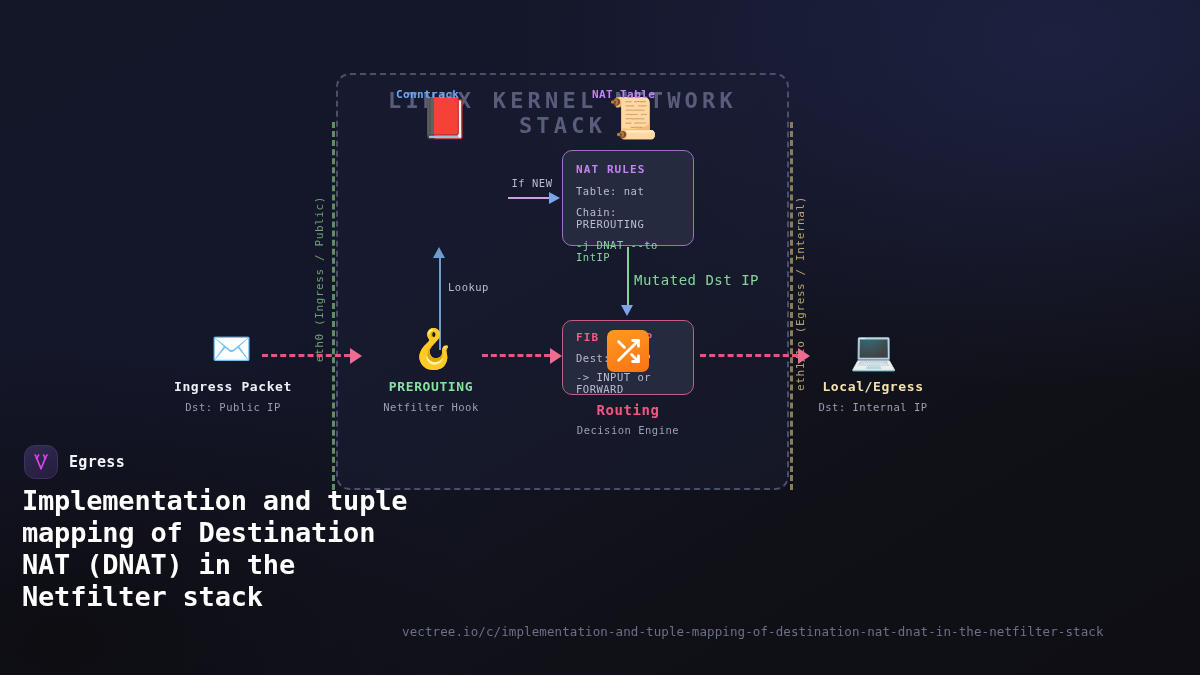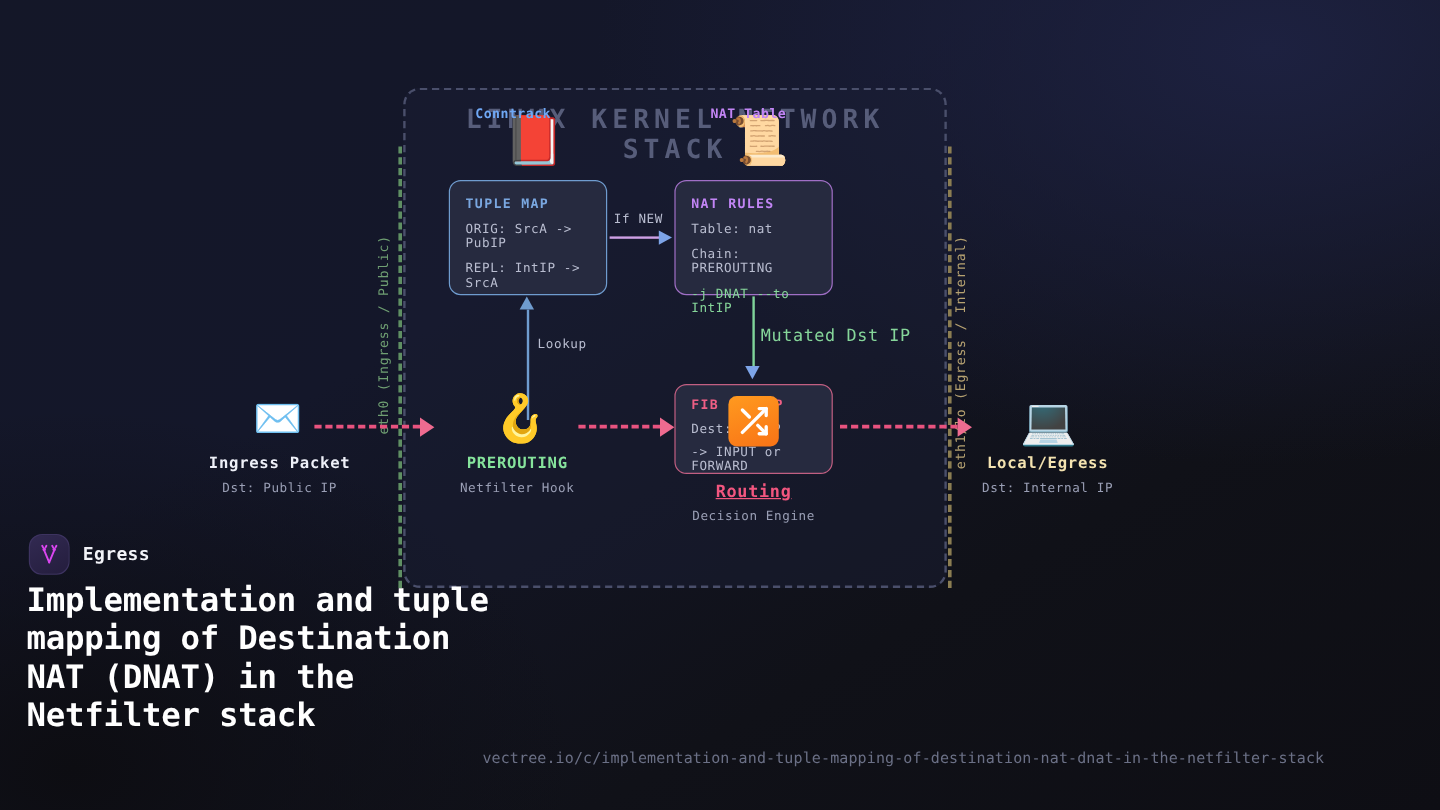--- a/index.html
+++ b/index.html
@@ -73,21 +73,21 @@
   }
 
   
   .node-label{ position:absolute; text-align:center; font-weight:700; font-size:13px; letter-spacing:0.6px; }
   .node-sub{ position:absolute; text-align:center; font-size:10.5px; color:#9a9fb5; letter-spacing:0.5px; }
 
   #ingress-label{ left:133px; top:379px; width:200px; color:#eef0f8; }
   #ingress-sub{ left:133px; top:401px; width:200px; }
   #prerouting-label{ left:331px; top:379px; width:200px; color:#86e39c; }
   #prerouting-sub{ left:331px; top:401px; width:200px; }
-  #routing-label{ left:528px; top:402px; width:200px; color:#f2567f; font-size:14px;text-decoration:underline; }
+  #routing-label{ left:528px; top:402px; width:200px; color:#f2567f; font-size:14px; }
   #routing-sub{ left:528px; top:424px; width:200px; }
   #egress-label{ left:773px; top:379px; width:200px; color:#f4e3b0; }
   #egress-sub{ left:773px; top:401px; width:200px; }
 
   
   .flow{ position:absolute; height:0; border-top:3px dashed #e8537f; }
   #flow-1{ left:262px; top:354px; width:88px; }
   #flow-2{ left:482px; top:354px; width:68px; }
   #flow-3{ left:700px; top:354px; width:98px; }
   .arrow-r{
@@ -149,25 +149,20 @@
   <div class="iface-line iface-left"></div>
   <div class="iface-label left">eth0 (Ingress / Public)</div>
   <div class="iface-line iface-right"></div>
   <div class="iface-label right">eth1/lo (Egress / Internal)</div>
 
   <div class="emoji" id="conntrack-emoji">📕</div>
   <div class="float-label" id="conntrack-label">Conntrack</div>
   <div class="emoji" id="nat-emoji">📜</div>
   <div class="float-label" id="natlabel">NAT Table</div>
 
-  <div class="card" id="tuple-card">
-    <div class="hdr">TUPLE MAP</div>
-    <div class="row">ORIG: SrcA -&gt; PubIP</div>
-    <div class="row">REPL: IntIP -&gt; SrcA</div>
-  </div>
 
   <div class="card" id="nat-card">
     <div class="hdr">NAT RULES</div>
     <div class="row">Table: nat</div>
     <div class="row">Chain: PREROUTING</div>
     <div class="row accent">-j DNAT --to IntIP</div>
   </div>
 
   <div class="card" id="fib-card">
     <div class="hdr">FIB LOOKUP</div>

